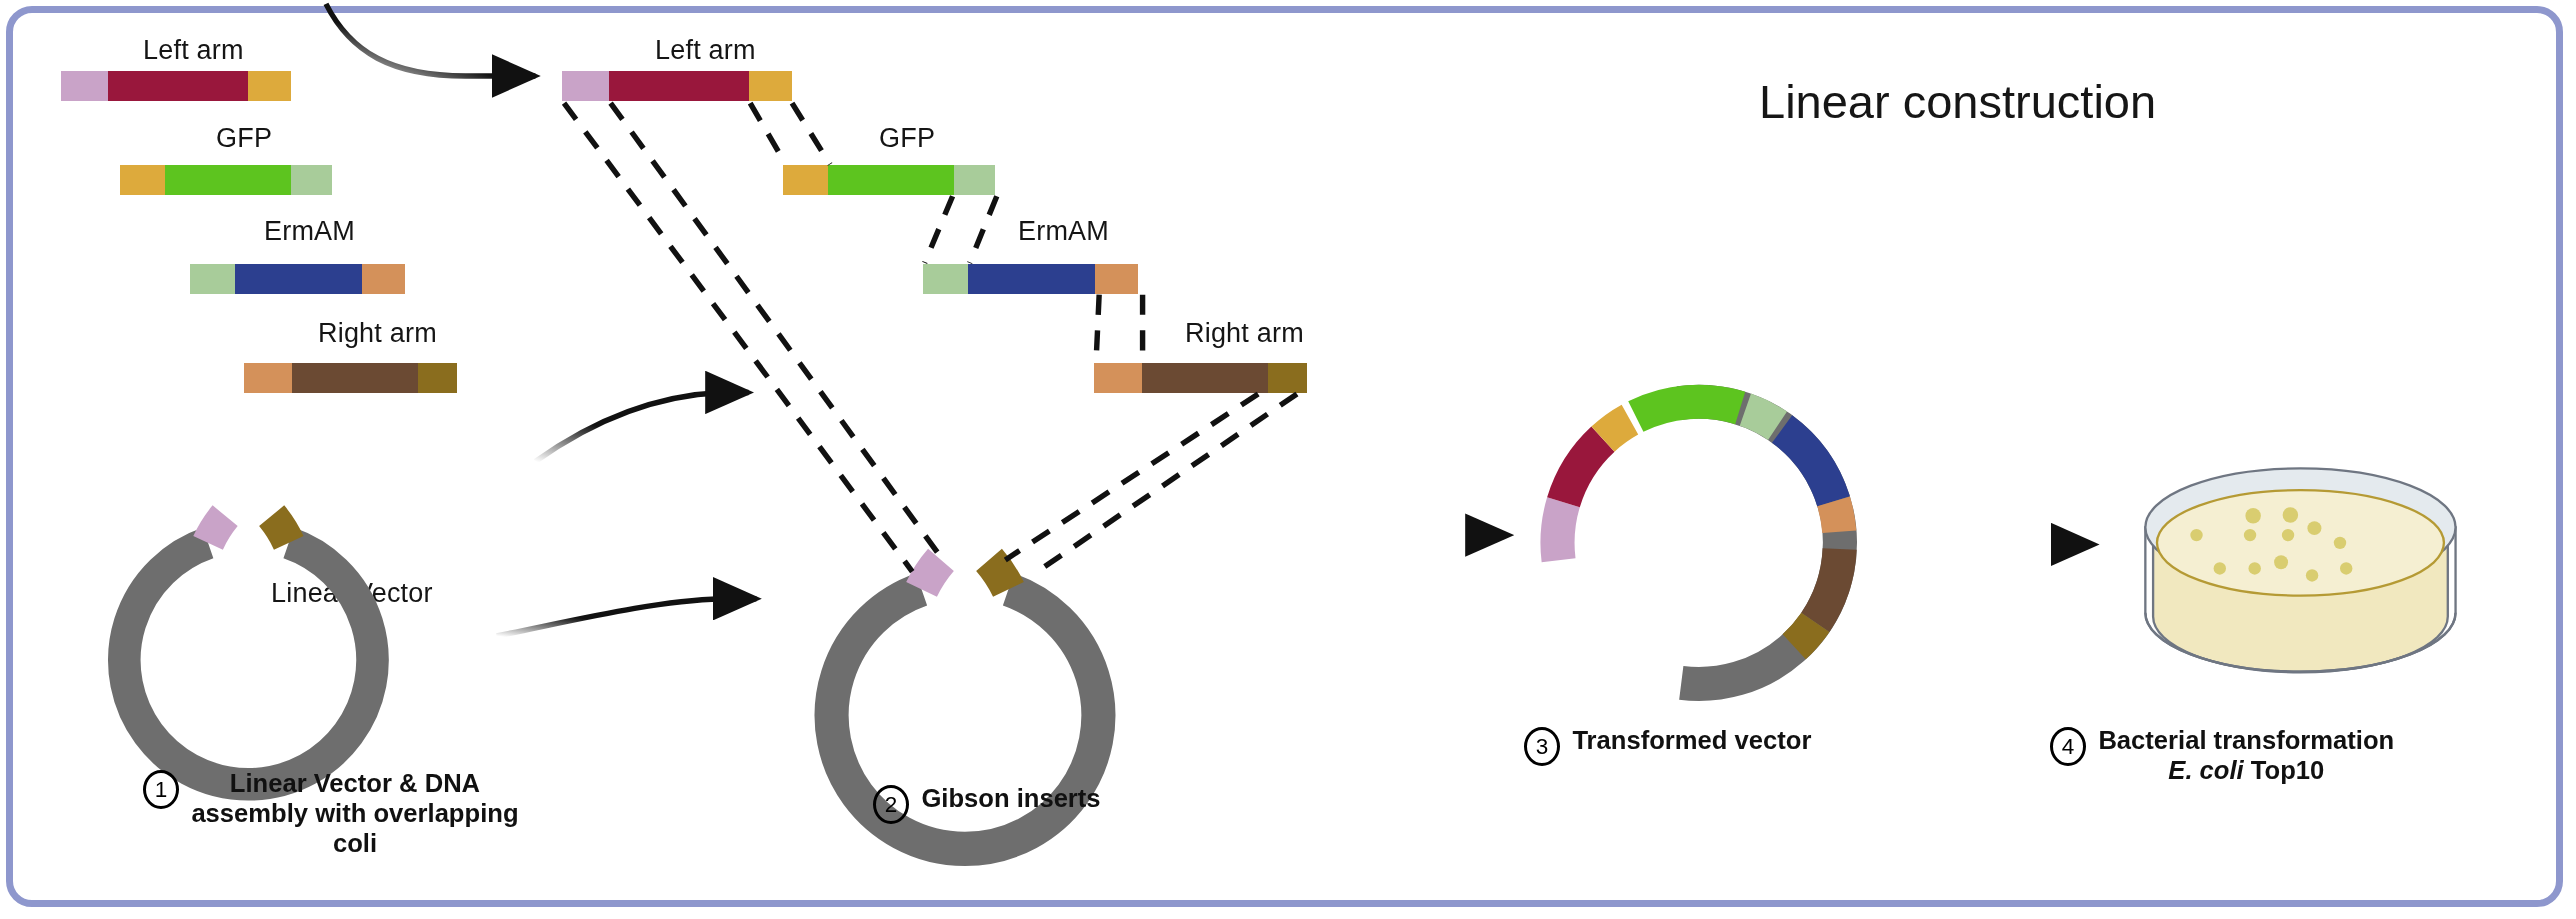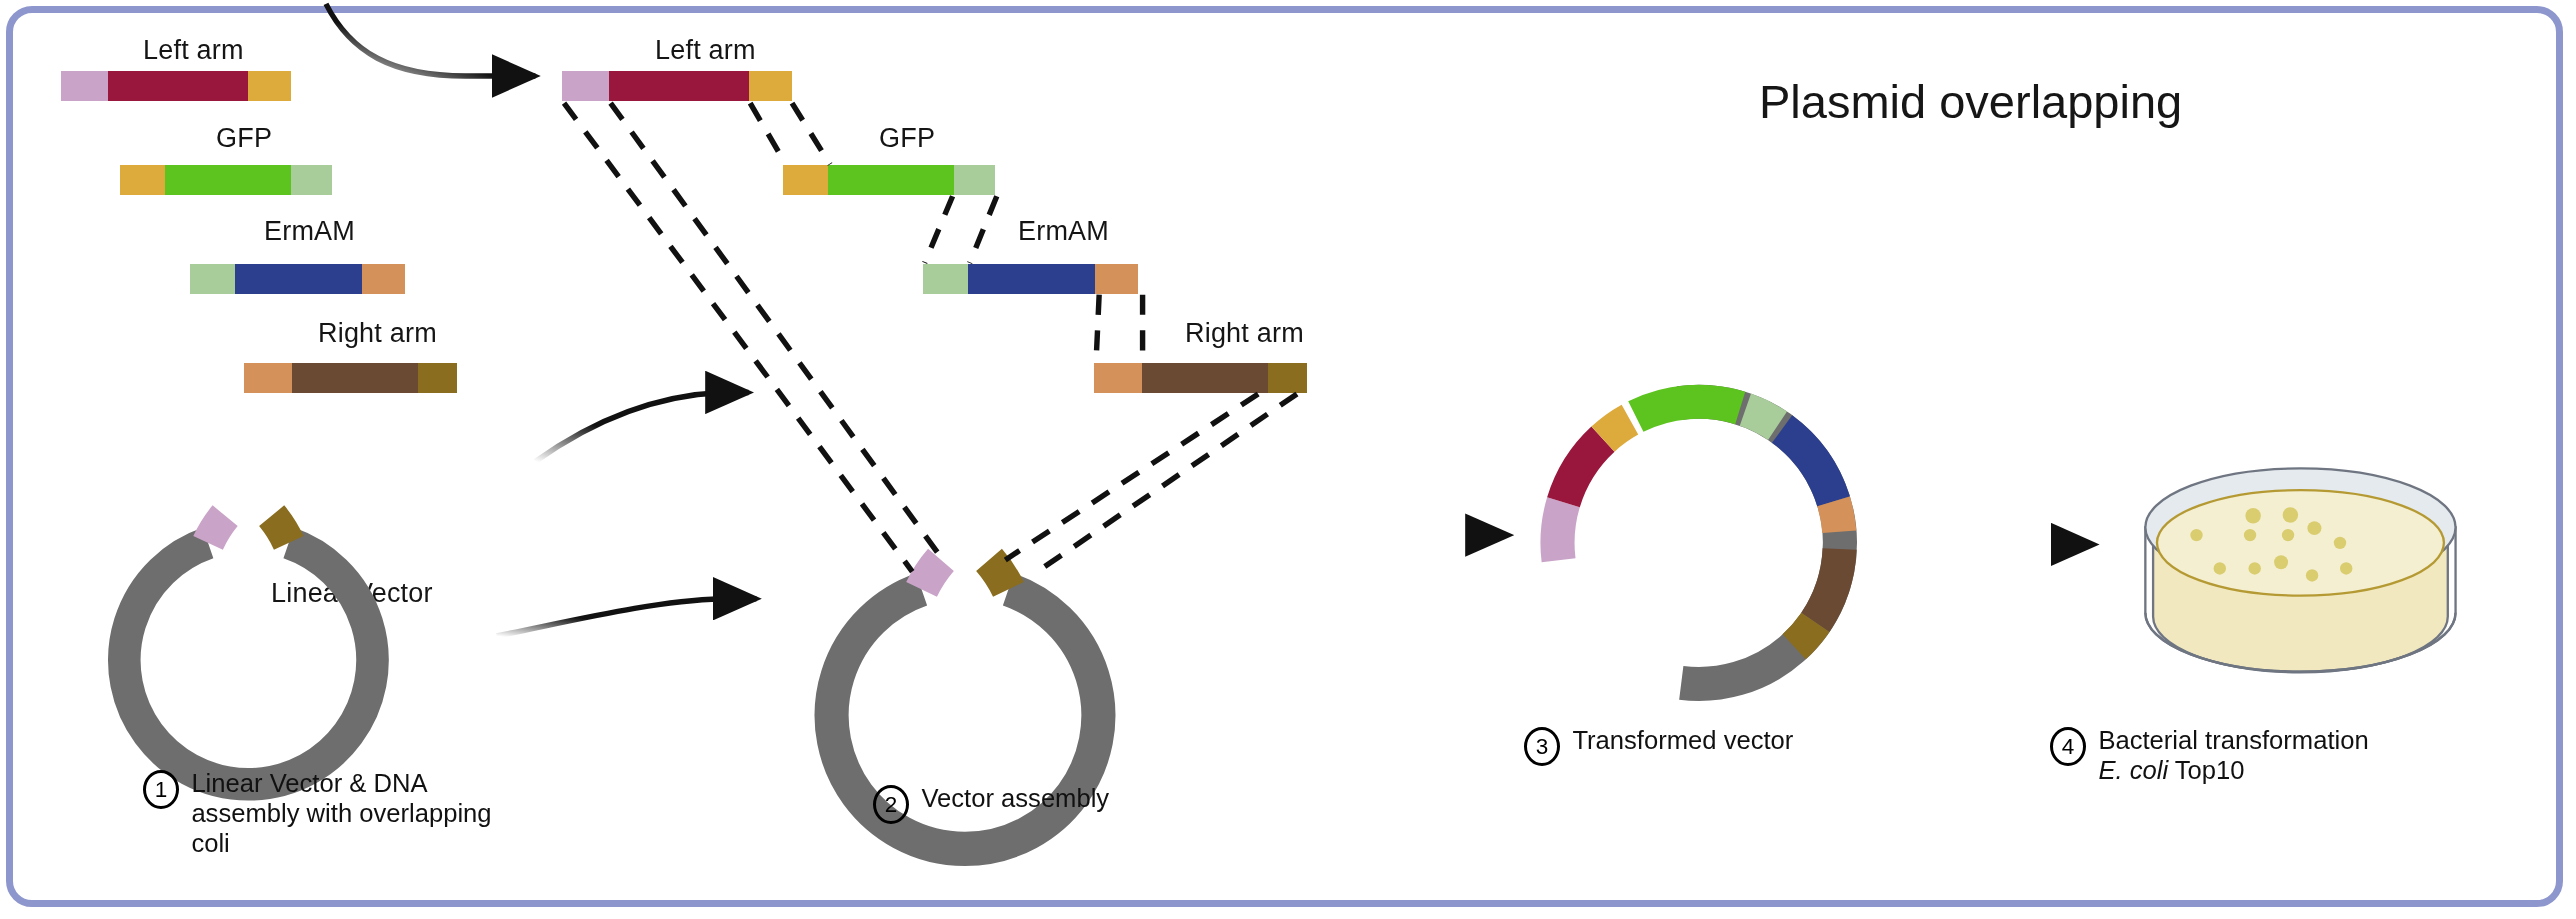--- a/index.html
+++ b/index.html
@@ -66,42 +66,43 @@
     align-items: center;
     justify-content: center;
     font-size: 22.5px;
     font-weight: 400;
     color: #000;
     box-sizing: border-box;
     margin-top: 2.3px;
   }
   .captext {
     font-size: 25.6px;
-    font-weight: normal;
+    font-weight: bold;
     color: #111;
     line-height: 1.18;
+    text-align: center;
   }
   .captext .ital { font-style: italic; }
   svg.layer {
     position: absolute;
     left: 0;
     top: 0;
     width: 2576px;
     height: 919px;
     overflow: visible;
     pointer-events: none;
   }
 </style>
 </head>
 <body>
 
 <div id="stage">
   <div class="frame"></div>
 
-  <div class="title" style="left:1759px; top:74px;">Plasmid overlapping</div>
+  <div class="title" style="left:1759px; top:74px;">Linear construction</div>
 
   <div class="barlabel" style="left:143px; top:35px;">Left arm</div>
   <div class="barlabel" style="left:216px; top:123px;">GFP</div>
   <div class="barlabel" style="left:264px; top:216px;">ErmAM</div>
   <div class="barlabel" style="left:318px; top:318px;">Right arm</div>
 
   <div class="bar" style="left:61px; top:71px;">
     <div class="seg" style="width:47px;background:#c9a3c8;"></div>
     <div class="seg" style="width:140px;background:#99173c;"></div>
     <div class="seg" style="width:43px;background:#ddaa3c;"></div>
@@ -273,21 +274,21 @@
     <div class="captext">
       <div>Linear Vector &amp; DNA</div>
       <div>assembly with overlapping</div>
       <div>coli</div>
     </div>
   </div>
 
   <div class="caption" style="left:873px; top:783px;">
     <div class="stepnum">2</div>
     <div class="captext">
-      <div>Vector assembly</div>
+      <div>Gibson inserts</div>
     </div>
   </div>
 
   <div class="caption" style="left:1524px; top:725px;">
     <div class="stepnum">3</div>
     <div class="captext">
       <div>Transformed vector</div>
     </div>
   </div>
 

